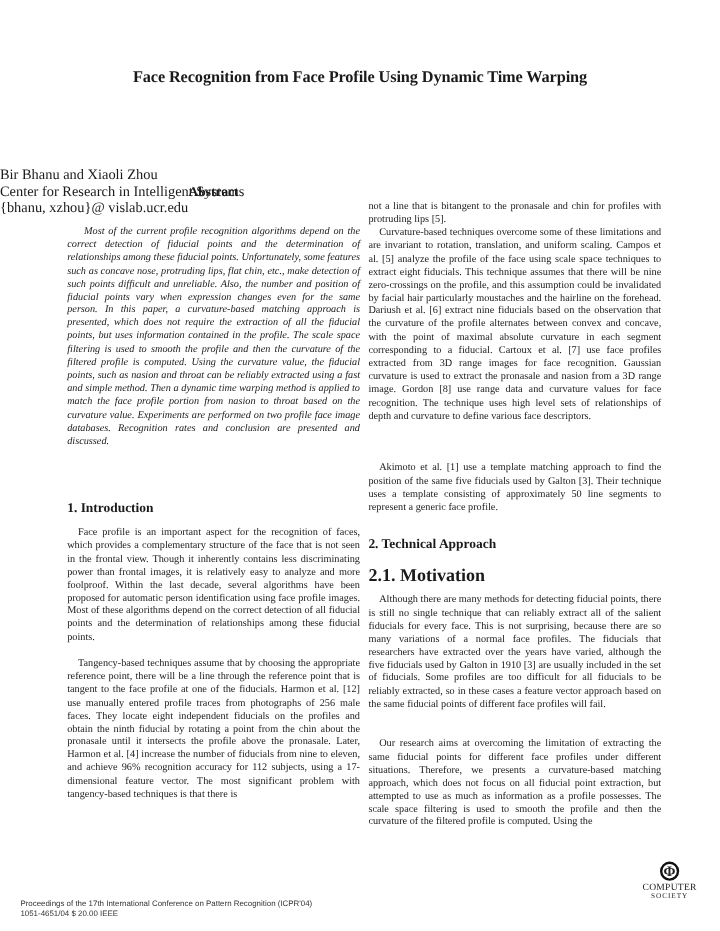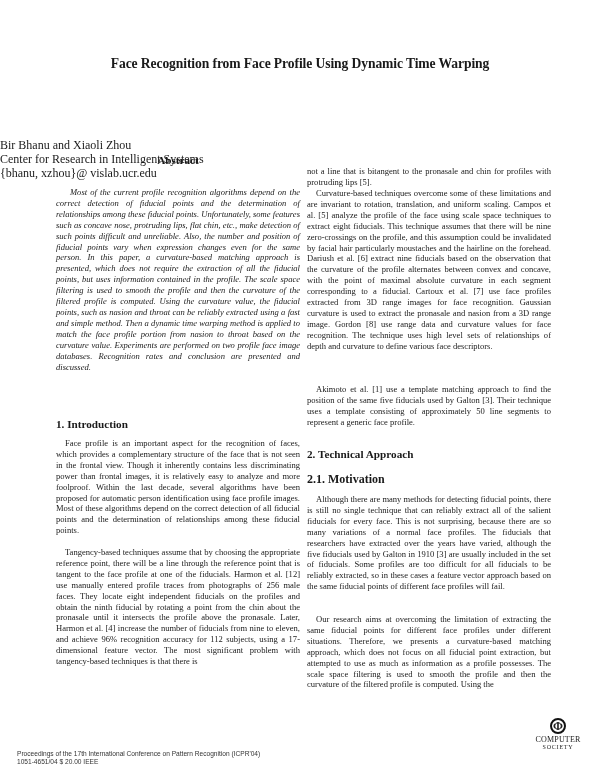--- a/index.html
+++ b/index.html
@@ -21,21 +21,21 @@
   }
   .abstract {
     position: absolute; top: 187px; left: 56px; width: 244px;
     font-style: italic; font-size: 8.55px; line-height: 10.9px; text-align: justify;
     text-indent: 14px;
   }
   .sec-head {
     position: absolute; font-weight: bold; font-size: 11.2px;
   }
   .subsec-head {
-    position: absolute; font-weight: bold; font-size: 12px;
+    position: absolute; font-weight: bold; font-size: 15px;
   }
   .para {
     position: absolute; width: 244px;
     font-size: 8.55px; line-height: 10.9px; text-align: justify; margin: 0;
   }
   .para.indent { text-indent: 9px; }
   .footer {
     position: absolute; left: 17px; top: 750px;
     font-family: "Liberation Sans", sans-serif; font-size: 6.6px; line-height: 8.2px; color: #333;
   }

